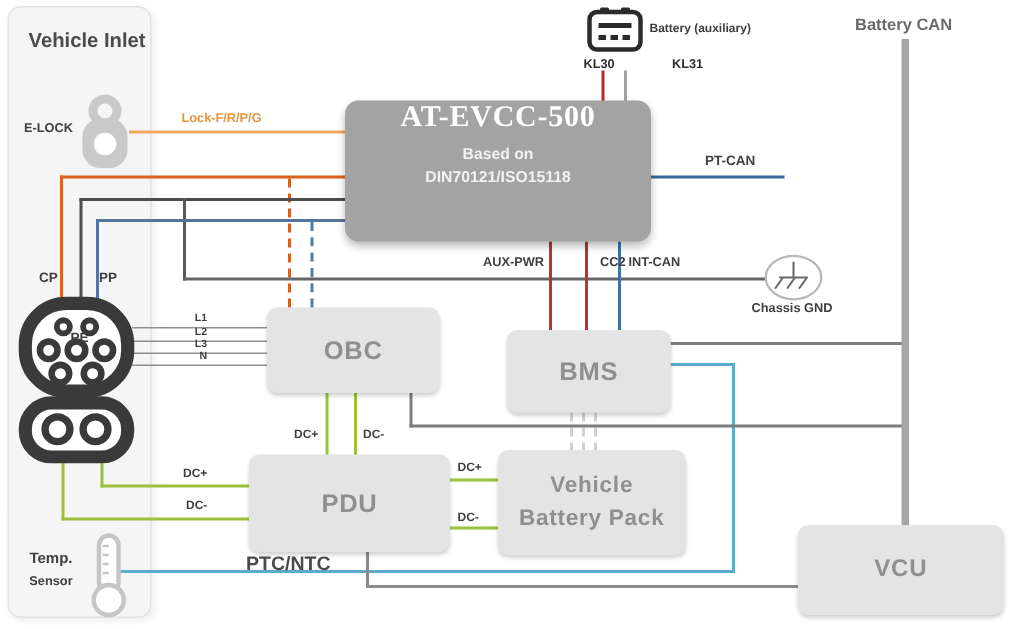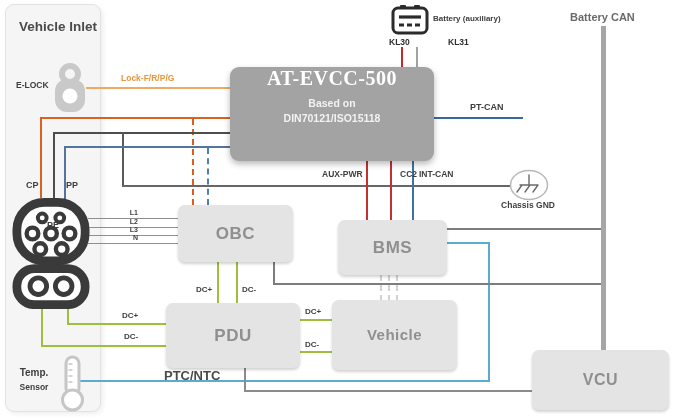--- a/index.html
+++ b/index.html
@@ -94,20 +94,21 @@
       <span>OBC</span>
     </div>
   <div class="box" style="left:166px; top:303px; width:134px; height:65px; font-size:17px;">
       <span>PDU</span>
     </div>
   <div class="box" style="left:338px; top:220px; width:109px; height:55px; font-size:17px;">
       <span>BMS</span>
     </div>
   <div class="box" style="left:332px; top:300px; width:125px; height:70px; font-size:15px; line-height:1.45;">
     <span>Vehicle</span>
+    <span>Battery Pack</span>
   </div>
   <div class="box" style="left:532px; top:350px; width:137px; height:60px; font-size:16px;">
       <span>VCU</span>
     </div>
 
   <svg class="abs" style="left:54px; top:63px;" width="32" height="52" viewBox="0 0 32 52">
     <circle cx="16" cy="11" r="8" fill="none" stroke="#c9c9c9" stroke-width="6"></circle>
     <rect x="1" y="16" width="30" height="33" rx="12" fill="#c9c9c9"></rect>
     <circle cx="16" cy="33" r="7.5" fill="#ffffff"></circle>
   </svg>

